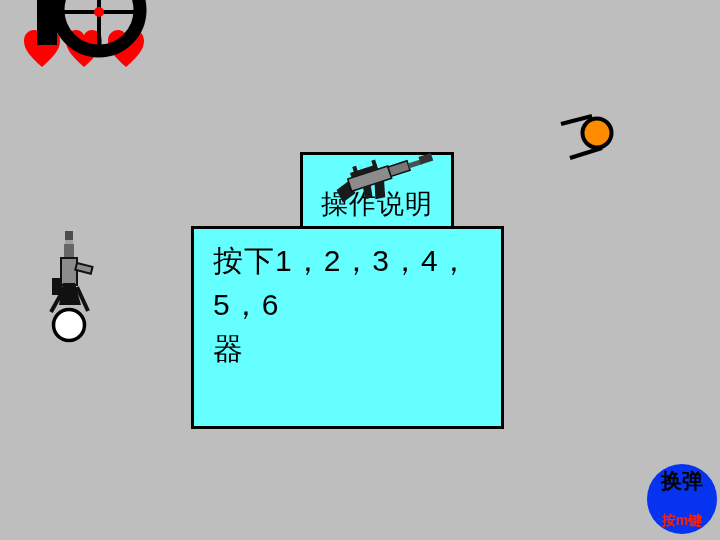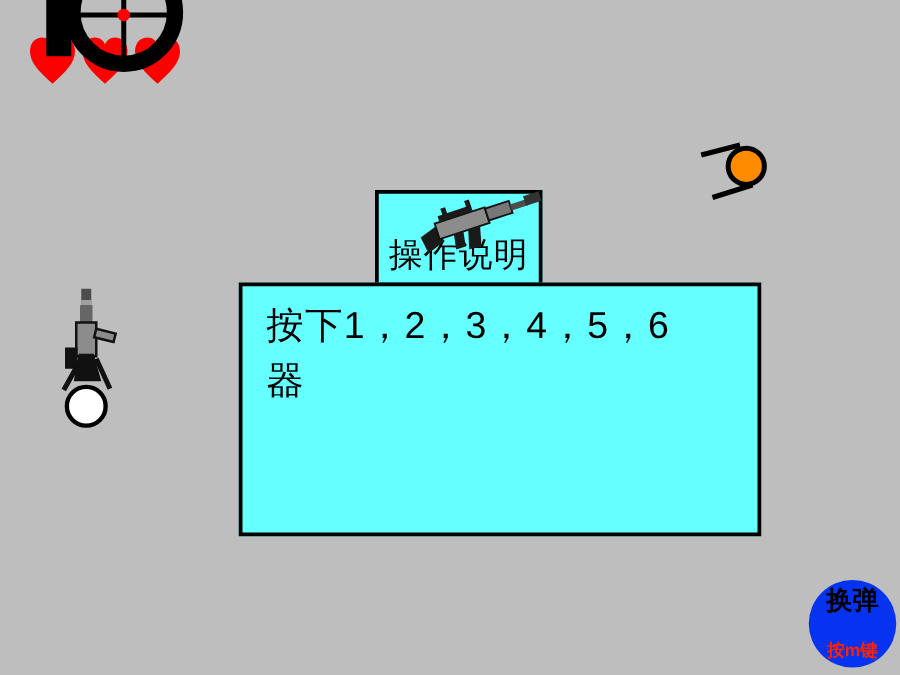--- a/index.html
+++ b/index.html
@@ -32,36 +32,36 @@
 
   
   .panel {
     background: #66ffff;
     border: 3px solid #000;
     box-sizing: border-box;
     z-index: 3;
   }
   .help-title-panel {
     left: 300px; top: 152px;
-    width: 134px; height: 77px;
+    width: 154px; height: 77px;
   }
   .help-title {
     position: absolute;
     left: 0; right: 0; bottom: 4px;
     text-align: center;
     font-size: 27px;
     color: #000;
     letter-spacing: 1px;
     white-space: nowrap;
   }
   .weapon-svg { left: 333px; top: 147px; z-index: 4; }
 
   .help-body-panel {
     left: 191px; top: 226px;
-    width: 418px; height: 203px;
+    width: 313px; height: 203px;
   }
   .help-body {
     padding: 10px 16px 0 19px;
     font-size: 30px;
     line-height: 44px;
     color: #000;
     letter-spacing: 1px;
   }
 
   

